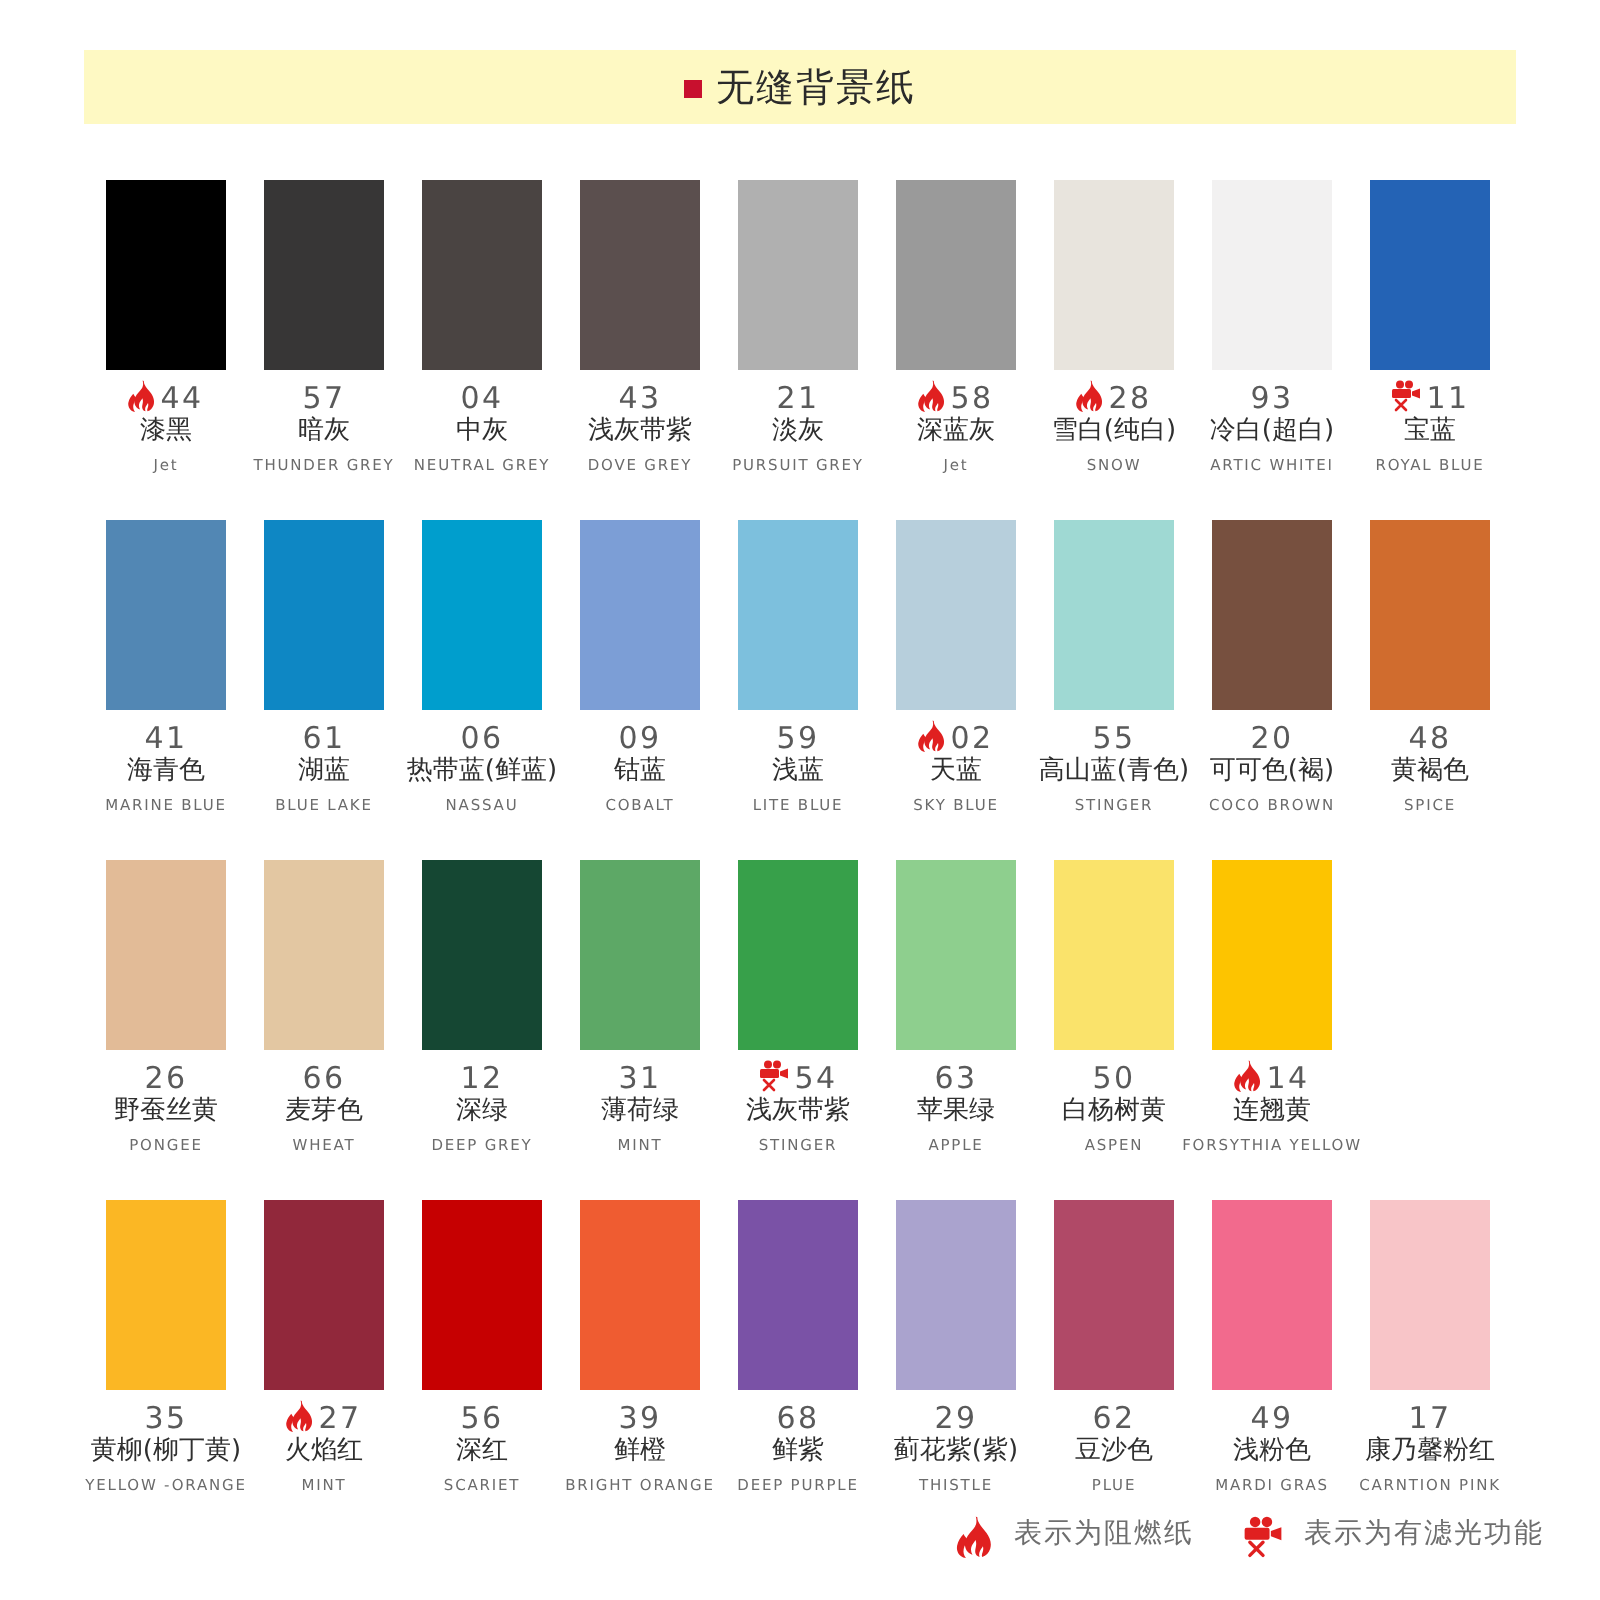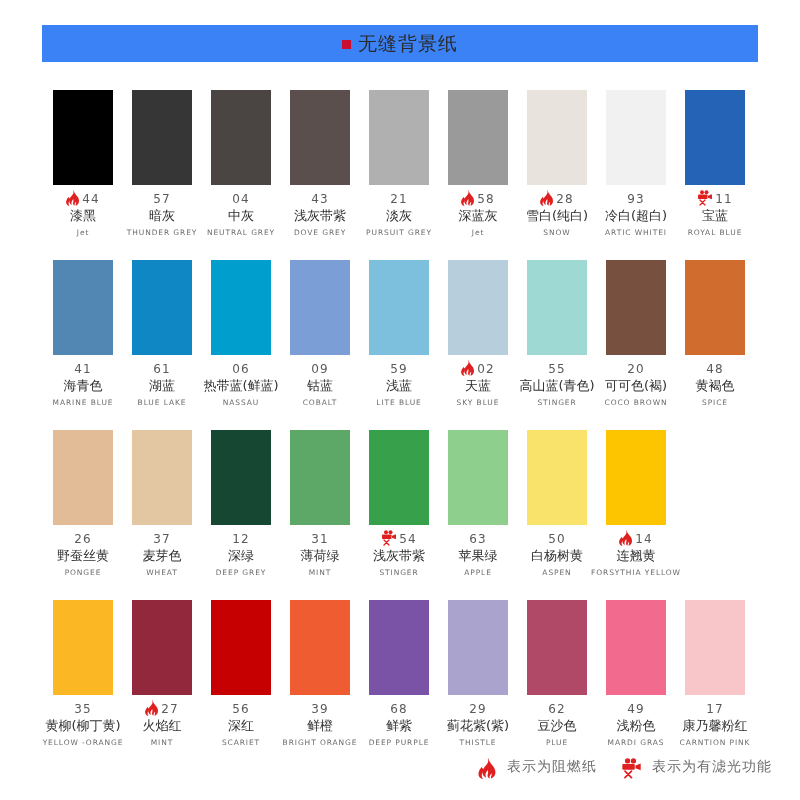--- a/index.html
+++ b/index.html
@@ -8,21 +8,21 @@
     background:#ffffff;
     font-family:"Liberation Sans","DejaVu Sans",sans-serif;
     -webkit-font-smoothing:antialiased;
     overflow:hidden;
   }
   .page{position:relative;width:800px;height:800px;}
 
   
   .header{
     position:absolute;left:42px;top:25px;width:716px;height:37px;
-    background:#3b82f6;
+    background:#fef9c3;
     display:flex;align-items:center;justify-content:center;
   }
   .header-inner{display:flex;align-items:center;gap:7px;}
   .header-bullet{
     width:9px;height:9px;background:#c8102e;display:block;
     position:relative;top:1px;
   }
   .header-title{
     font-size:19px;color:#2a2a2a;letter-spacing:1px;
     font-family:"DejaVu Sans","Liberation Sans",sans-serif;
@@ -49,21 +49,21 @@
   .meta{
     width:100%;
     display:flex;flex-direction:column;align-items:center;
     margin-top:7px;
   }
   .code-line{
     display:flex;align-items:center;justify-content:center;
     height:14px;width:100%;
   }
   .code{
-    font-size:12px;color:#5a5a5a;letter-spacing:1.2px;
+    font-size:15px;color:#5a5a5a;letter-spacing:1.2px;
     font-family:"DejaVu Sans","Liberation Sans",sans-serif;
     line-height:14px;white-space:nowrap;
   }
   .cn{
     font-size:13px;color:#2f2f2f;line-height:17px;margin-top:1px;
     font-family:"DejaVu Sans","Liberation Sans",sans-serif;
     white-space:nowrap;
   }
   .en{
     font-size:7.5px;color:#6b6b6b;letter-spacing:0.9px;
@@ -327,21 +327,21 @@
               <span class="code">26</span>
             </div>
             <div class="cn">野蚕丝黄</div>
             <div class="en">PONGEE</div>
           </div>
         </div>
         <div class="cell">
           <div class="swatch" style="background: rgb(227, 199, 162);"></div>
           <div class="meta">
             <div class="code-line">
-              <span class="code">37</span>
+              <span class="code">66</span>
             </div>
             <div class="cn">麦芽色</div>
             <div class="en">WHEAT</div>
           </div>
         </div>
         <div class="cell">
           <div class="swatch" style="background: rgb(21, 71, 51);"></div>
           <div class="meta">
             <div class="code-line">
               <span class="code">12</span>

